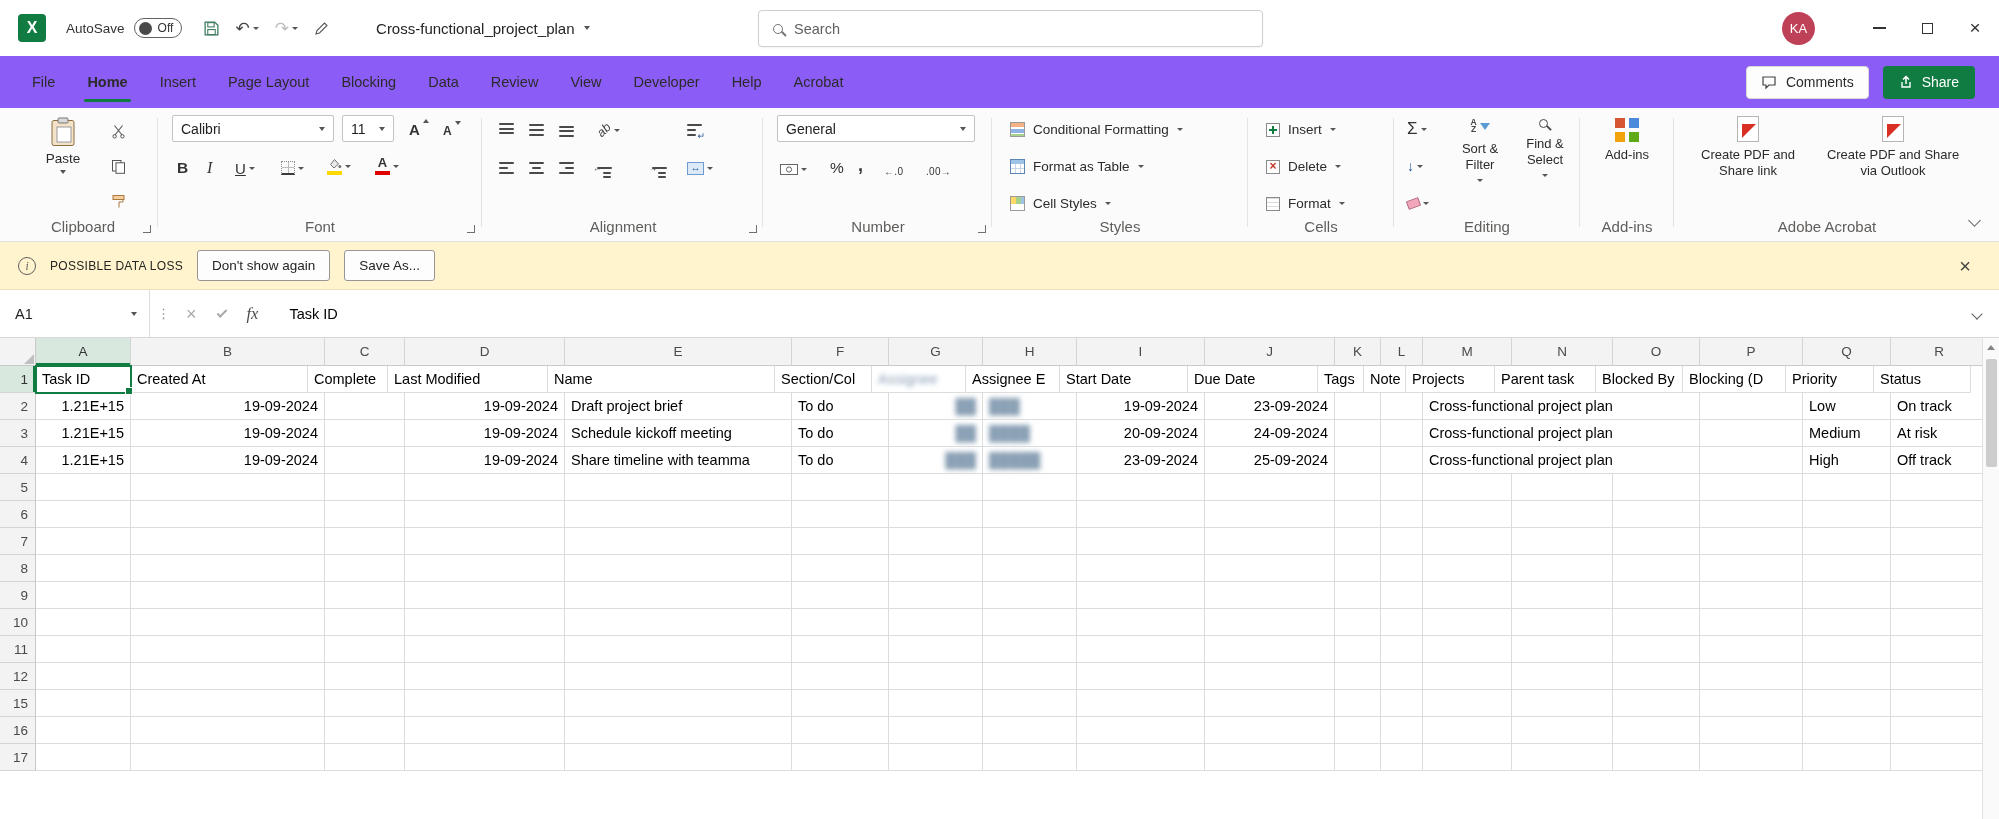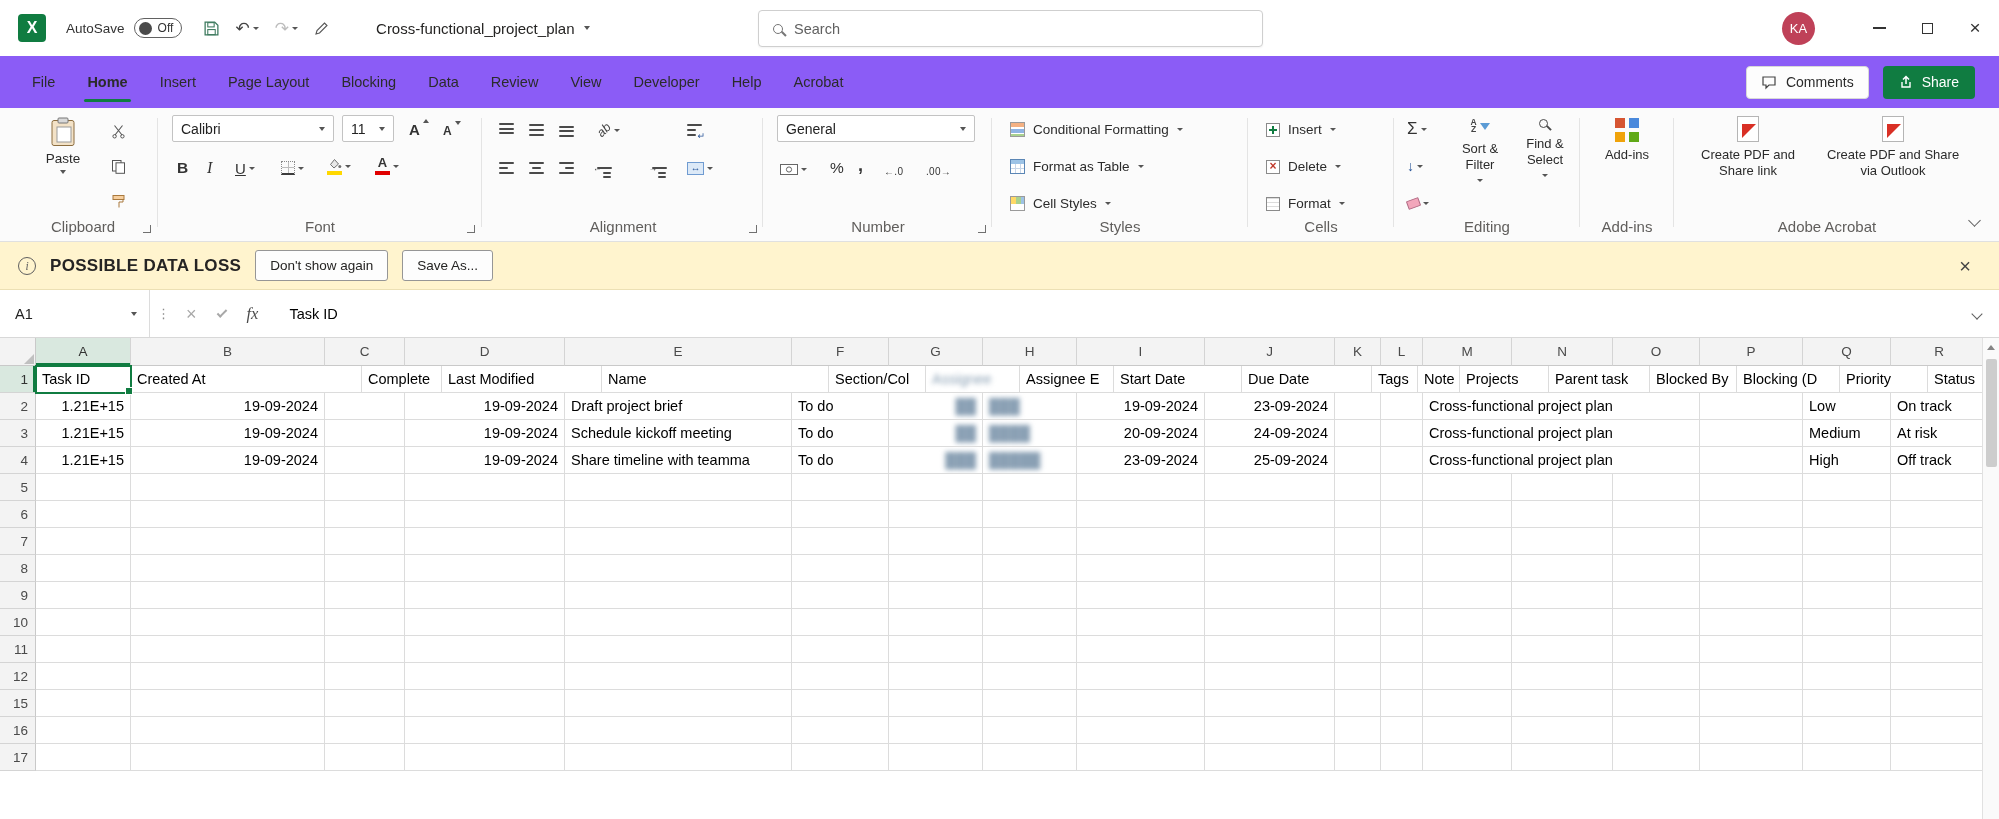--- a/index.html
+++ b/index.html
@@ -127,21 +127,21 @@
   .ic-pdf::before{content:"";position:absolute;left:4px;top:7px;width:0;height:0;
     border-top:7px solid #d93025;border-left:7px solid #d93025;border-right:7px solid transparent;border-bottom:7px solid transparent}
   .ribbon-collapse{position:absolute;right:20px;bottom:16px;width:9px;height:9px;
     border-right:1.6px solid #5f5f5f;border-bottom:1.6px solid #5f5f5f;transform:rotate(45deg)}
 
   
   .msgbar{position:absolute;top:242px;left:0;right:0;height:48px;background:#FFF4CE;display:flex;align-items:center;
     gap:14px;padding:0 18px;font-size:14px;color:#252423;border-bottom:1px solid #ece0b4}
   .info-ic{min-width:18px;height:18px;border:1.4px solid #5f5f5f;border-radius:50%;display:flex;align-items:center;
     justify-content:center;font-size:11.5px;font-style:italic;font-family:"Liberation Serif",serif;color:#5f5f5f}
-  .msg-title{font-weight:700;font-size:17px;letter-spacing:.3px;white-space:nowrap}
+  .msg-title{font-weight:400;font-size:12px;letter-spacing:.3px;white-space:nowrap}
   .msg-link{text-decoration:underline;color:#252423;font-size:14px;white-space:nowrap;cursor:pointer}
   .msg-btn{border:1px solid #969696;background:#fdfdfd;border-radius:3px;padding:7px 14px;font-size:13.5px;color:#252423;
     font-family:inherit;white-space:nowrap;cursor:pointer}
   .msg-close{margin-left:auto;font-size:20px;color:#444;padding:0 10px;line-height:1}
 
   
   .fbar{position:absolute;top:290px;left:0;right:0;height:48px;background:#fff;display:flex;align-items:center;border-bottom:1px solid #d8d8d8}
   .namebox{width:150px;height:100%;display:flex;align-items:center;justify-content:space-between;
     padding:0 12px 0 15px;font-size:14.5px;color:#222;border-right:1px solid #dcdcdc}
   .fb-handle{color:#8c8c8c;font-size:13px;padding:0 7px}
@@ -591,21 +591,21 @@
           <div class="colh" style="width: 87px;">O</div>
           <div class="colh" style="width: 103px;">P</div>
           <div class="colh" style="width: 88px;">Q</div>
           <div class="colh" style="width: 97px;">R</div>
         </div>
     </div>
     <div>
         <div class="sheet-row">
           <div class="rowh sel">1</div>
           <div class="cell selected" style="width: 95px;"><span>Task ID</span></div>
-          <div class="cell" style="width: 231px;"><span>Created At</span></div>
+          <div class="cell" style="width: 177px;"><span>Created At</span></div>
           <div class="cell" style="width: 80px;"><span>Complete</span></div>
           <div class="cell" style="width: 160px;"><span>Last Modified</span></div>
           <div class="cell" style="width: 227px;"><span>Name</span></div>
           <div class="cell" style="width: 97px;"><span>Section/Col</span></div>
           <div class="cell" style="width: 94px;"><span class="blurred">Assignee</span></div>
           <div class="cell" style="width: 94px;"><span>Assignee E</span></div>
           <div class="cell" style="width: 128px;"><span>Start Date</span></div>
           <div class="cell" style="width: 130px;"><span>Due Date</span></div>
           <div class="cell" style="width: 46px;"><span>Tags</span></div>
           <div class="cell" style="width: 42px;"><span>Note</span></div>

